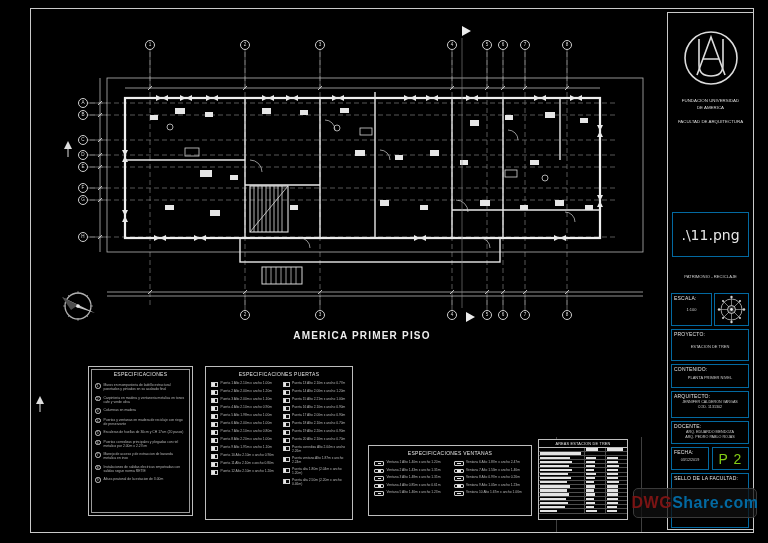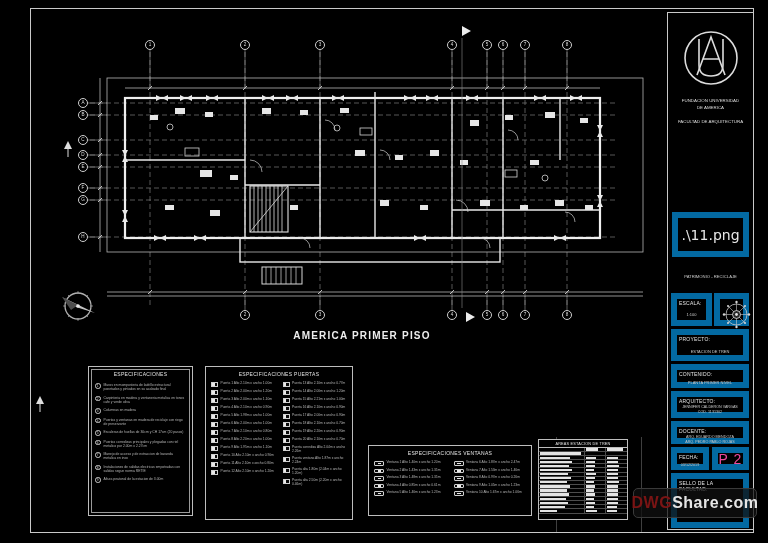--- a/index.html
+++ b/index.html
@@ -1,19 +1,19 @@
 <!DOCTYPE html>
 <html><head>
 <meta charset="utf-8">
 <style>
   html,body{margin:0;padding:0;background:#000;}
   .page{position:relative;width:768px;height:543px;background:#000;overflow:hidden;
         font-family:"Liberation Sans",sans-serif;}
   .abs{position:absolute;}
-  .box{position:absolute;border:6px solid #0369a1;box-sizing:border-box;background:#000;}
+  .box{position:absolute;border:1px solid #0369a1;box-sizing:border-box;background:#000;}
   .lbl{font-size:5px;color:#e2e2e2;padding:1px 2px;letter-spacing:.2px;}
   .val{font-size:4px;color:#c9c9c9;text-align:center;line-height:1.4;}
   .sheet-border{position:absolute;left:30px;top:8px;width:724px;height:525px;
                 border:1px solid #c9c9c9;box-sizing:border-box;}
   
   .bub{position:absolute;width:10px;height:10px;border:1px solid #cfcfcf;border-radius:50%;
        color:#ddd;font-size:4.6px;line-height:8.5px;text-align:center;box-sizing:border-box;
        transform:translate(-50%,-50%);background:#000;}
   
   .plan-title{position:absolute;left:252px;top:330px;width:220px;text-align:center;
@@ -52,21 +52,21 @@
   
   .tb{position:absolute;left:667px;top:12px;width:87px;height:518px;border:1px solid #c9c9c9;
       box-sizing:border-box;background:#000;}
   .tb-text{position:absolute;width:100%;text-align:center;color:#dcdcdc;}
   .png-box{left:672px;top:212px;width:77px;height:45px;display:flex;align-items:center;justify-content:center;}
   .png-text{font-size:14px;color:#e6e6e6;font-family:"DejaVu Sans",sans-serif;}
   .wm{position:absolute;left:633px;top:488px;width:122px;height:28px;border:1px solid #3a3a3a;
       border-radius:5px;background:rgba(16,16,16,.75);display:flex;align-items:center;
       justify-content:center;font-size:16px;font-weight:bold;letter-spacing:.5px;}
   .wm-dwg{color:#7a1414;}
-  .wm-rest{color:#e5e5e5;}
+  .wm-rest{color:#0369a1;}
   .vline{position:absolute;width:1px;background:#3f3f3f;}
 </style>
 </head>
 <body>
 <div class="page">
 
   <div class="sheet-border"></div>
 
   <svg class="abs" style="left:0;top:0" width="768" height="543" viewBox="0 0 768 543">
 
@@ -760,21 +760,21 @@
   <div class="box" style="left:671px;top:421px;width:78px;height:23px">
     <div class="lbl">DOCENTE:</div>
     <div class="val" style="font-size:3.7px">ARQ. EDUARDO MENDOZA</div>
     <div class="val" style="font-size:3.7px">ARQ. PEDRO PABLO ROJAS</div>
   </div>
   <div class="box" style="left:671px;top:447px;width:38px;height:23px">
     <div class="lbl">FECHA:</div>
     <div class="val" style="font-size:3.7px;margin-top:2px">03/12/2019</div>
   </div>
   <div class="box" style="left:712px;top:447px;width:37px;height:23px;display:flex;align-items:center;justify-content:center">
-    <span style="font-size:14px;color:#ec4899;letter-spacing:1px">P 2</span>
+    <span style="font-size:14px;color:#84cc16;letter-spacing:1px">P 2</span>
   </div>
   <div class="box" style="left:671px;top:473px;width:78px;height:55px">
     <div class="lbl">SELLO DE LA FACULTAD:</div>
   </div>
 
   <div class="wm">
     <span class="wm-dwg">DWG</span>
       <span class="wm-rest">Share.com</span>
   </div>
 

